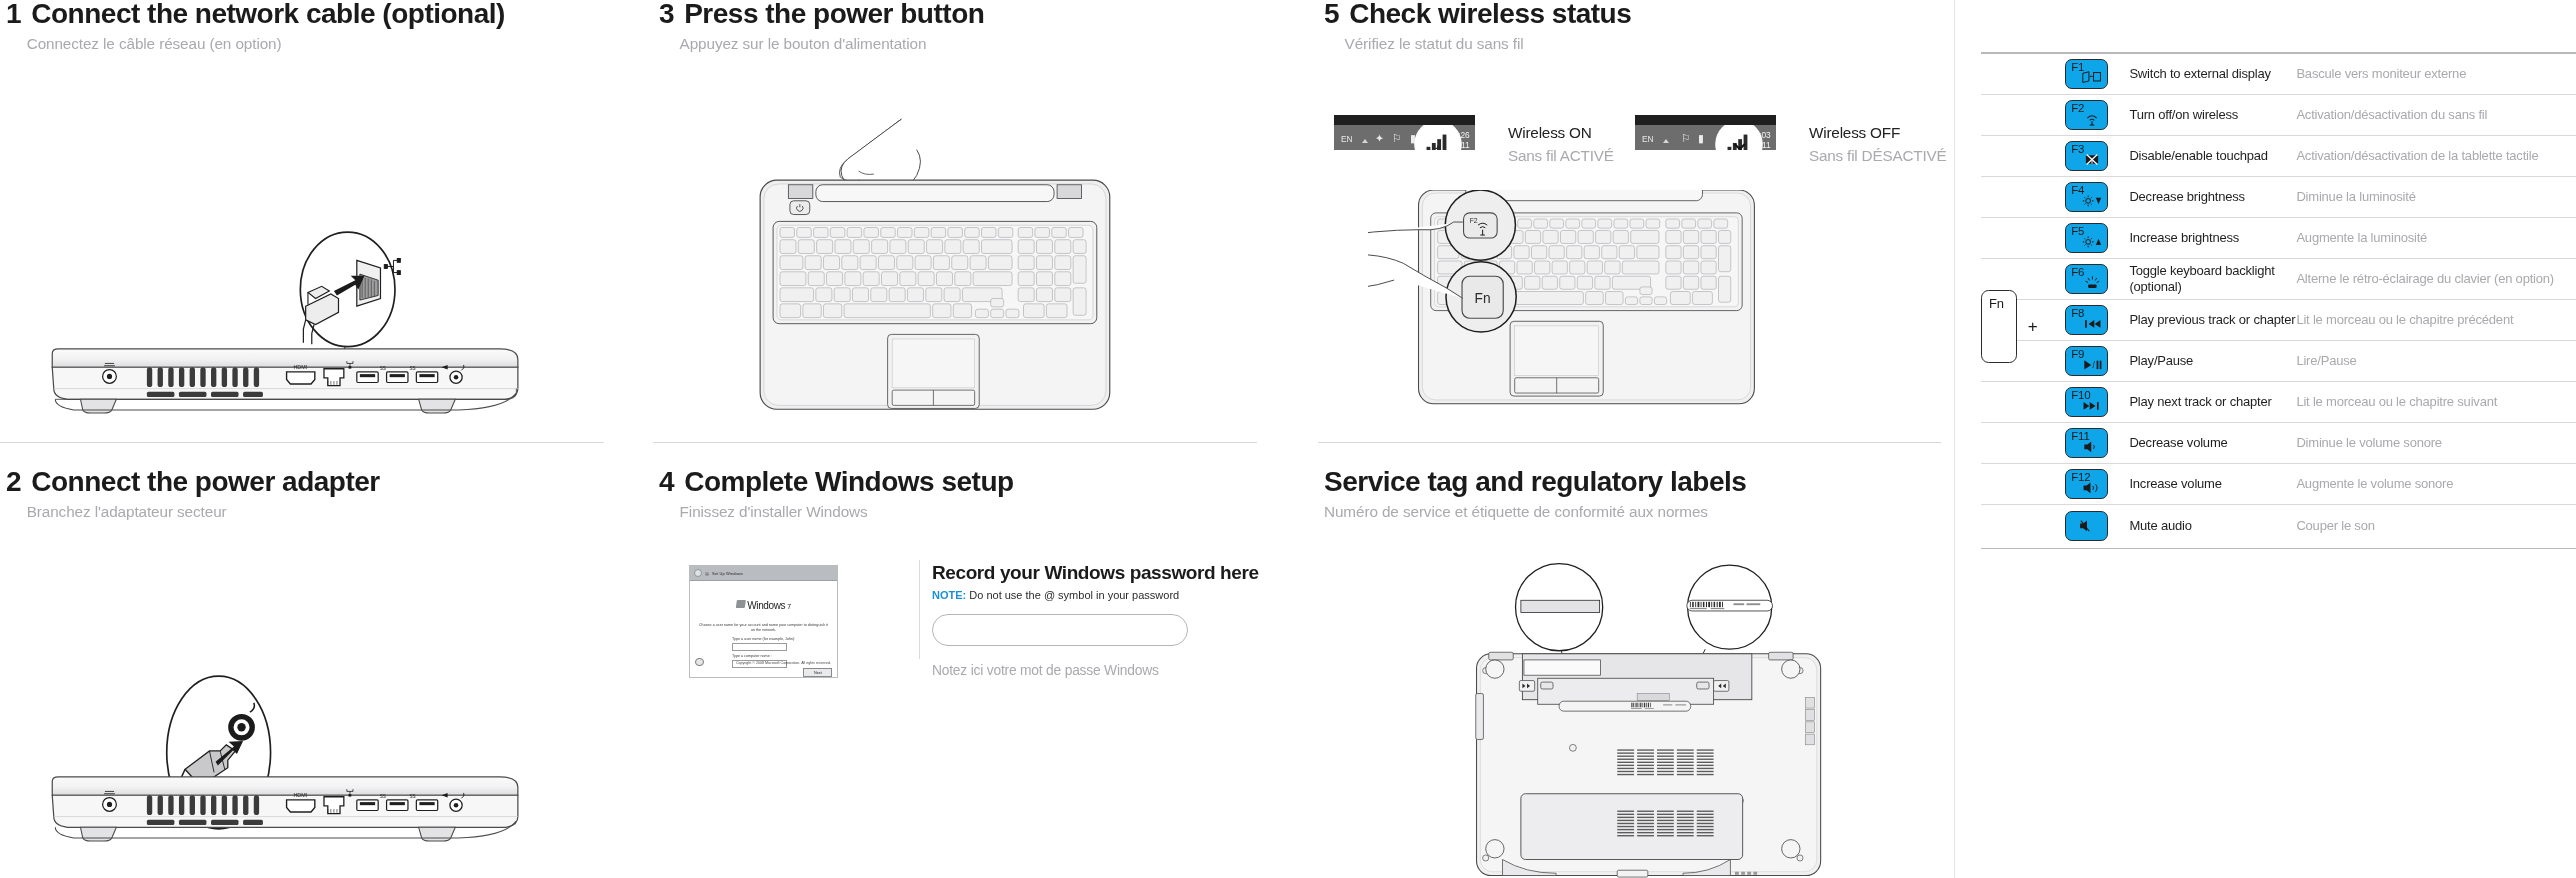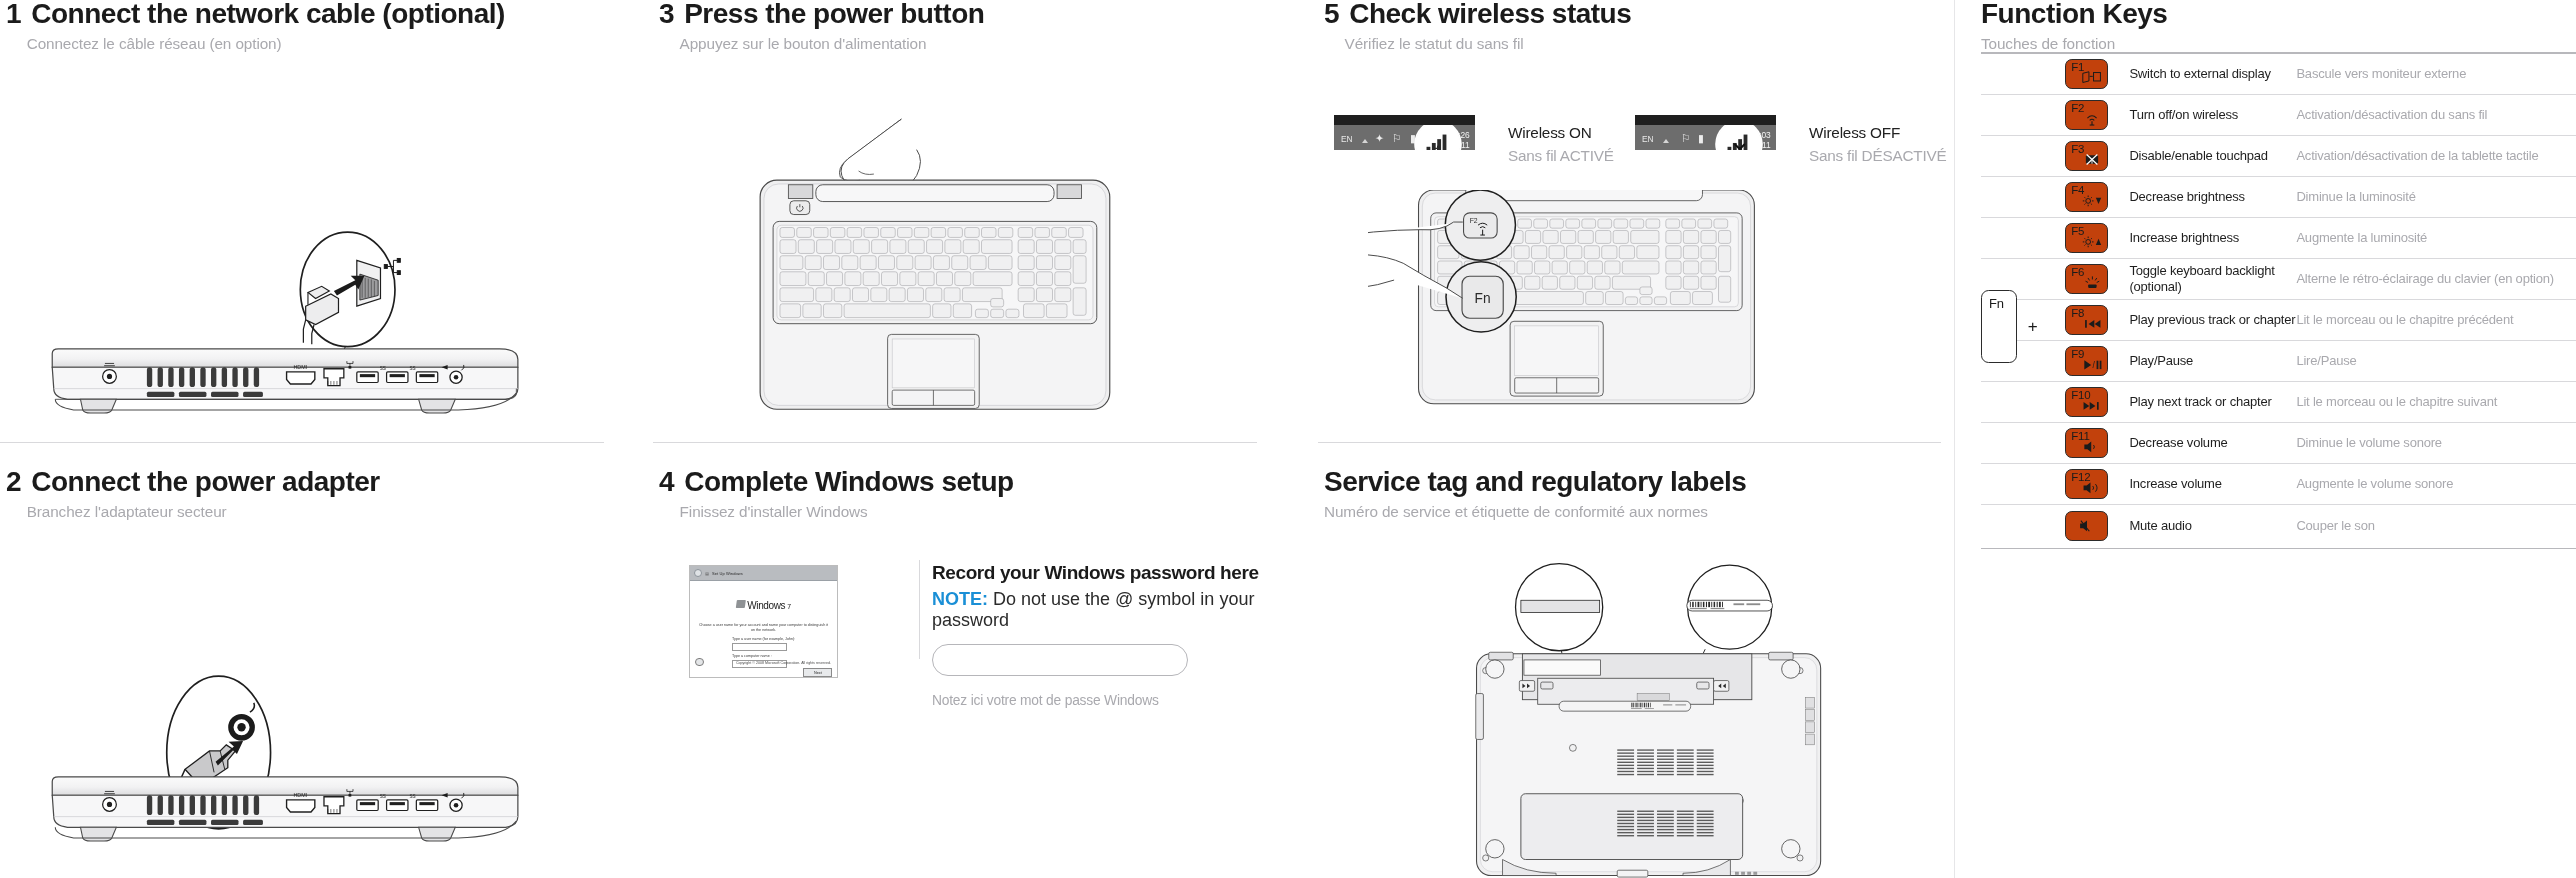--- a/index.html
+++ b/index.html
@@ -56,21 +56,21 @@
     background:#fff; border:0.8px solid #fff; left:81px; top:-3.8px;
     display:flex; align-items:center; justify-content:center;
     box-shadow: 0 0 0 0.8px #ffffff;
   }
   .wl-label { margin-left:33px; padding-top:9.2px; }
   .wl-label .en { font-size:15.3px; color:#222; letter-spacing:-0.2px;}
   .wl-label .fr { font-size:15.3px; color:#a9a9ae; margin-top:5.3px; letter-spacing:-0.2px;}
 
   
   .pw-title { font-size:19px; font-weight:700; color:#1b1b1b; letter-spacing:-0.4px;}
-  .pw-note  { font-size:18px; color:#2b2b2b; margin-top:4.6px;}
+  .pw-note  { font-size:11px; color:#2b2b2b; margin-top:4.6px;}
   .pw-note b{ color:#1a8fd6; font-weight:700;}
   .pw-field { margin-top:13.8px; width:256px; height:32px; border:1.5px solid #b6b6ba;
               border-radius:16px; background:#fff;}
   .pw-fr1   { font-size:13.8px; color:#a9a9ae; margin-top:17px; letter-spacing:-0.2px;}
   .pw-fr2   { font-size:13px; color:#a9a9ae; margin-top:3.8px; letter-spacing:-0.2px;}
   .pw-fr2 b { color:#1a8fd6; font-weight:700;}
 
   
   .win-shot { width:149px; height:113px; border:0.8px solid #bcbcbc; background:#701a75;
               position:relative; overflow:hidden;}
@@ -99,21 +99,21 @@
 
   
   .fk-wrap { position:absolute; }
   .fk-top-rule { width:619px; height:1.5px; background:#b8b8bc; }
   .fk-table { width:619px; position:relative; }
   .fk-row { display:flex; align-items:center; border-bottom:0.8px solid #d9d9dc;
             padding-left:84px; }
   .fk-row:last-child { border-bottom:none; }
   .fk-key {
     width:43px; height:30px; border:1.2px solid #2b2b2b; border-radius:6.9px;
-    position:relative; flex:0 0 43px; background:#c2410c;text-decoration:underline;
+    position:relative; flex:0 0 43px; background:#0ea5e9;text-decoration:underline;
   }
   .fk-key .kl { position:absolute; left:5.3px; top:2.3px; font-size:11.5px; color:#1b1b1b;
                 line-height:1; letter-spacing:-0.2px;}
   .fk-key .ki { position:absolute; right:5.3px; bottom:2.3px; line-height:1;
                 display:flex; align-items:flex-end; }
   .fk-key.center-icon .ki { left:0; right:0; bottom:0; top:0;
                 justify-content:center; align-items:center; }
   .fk-en { width:167px; margin-left:21.4px; font-size:13px; color:#1f1f1f;
            line-height:1.22; letter-spacing:-0.2px;}
   .fk-fr { font-size:13px; color:#a9a9ae; line-height:1.22; letter-spacing:-0.2px;}
@@ -974,24 +974,20 @@
         <rect x="340" y="418" width="5" height="4"></rect>
           <rect x="348" y="418" width="5" height="4"></rect>
         <rect x="356" y="418" width="5" height="4"></rect>
           <rect x="364" y="418" width="5" height="4"></rect>
       </g>
     </svg>
   </div>
 
   <div class="vrule" style="left:1954px;top:0px;height:879px;background:#e6e6e8;"></div>
 
-  <div class="panel" style="left:1981px;top:0px;">
-    <div class="plain-head">Function Keys</div>
-    <div class="plain-sub">Touches de fonction</div>
-  </div>
 
   <div class="fk-wrap" style="left:1981px;top:52px;">
     <div class="fk-top-rule"></div>
     <div class="fk-table" id="fk-table">
         <div class="fk-row" style="height: 41px;">
           <div class="fk-key">
             <span class="kl">F1</span>
             <span class="ki">
               <svg width="20" height="13.8" viewBox="0 0 26 18" xmlns="http://www.w3.org/2000/svg">
                 <path d="M1,3 L9,1 L9,13 L1,15 Z" fill="none" stroke="#1b1b1b" stroke-width="1.3"></path>

